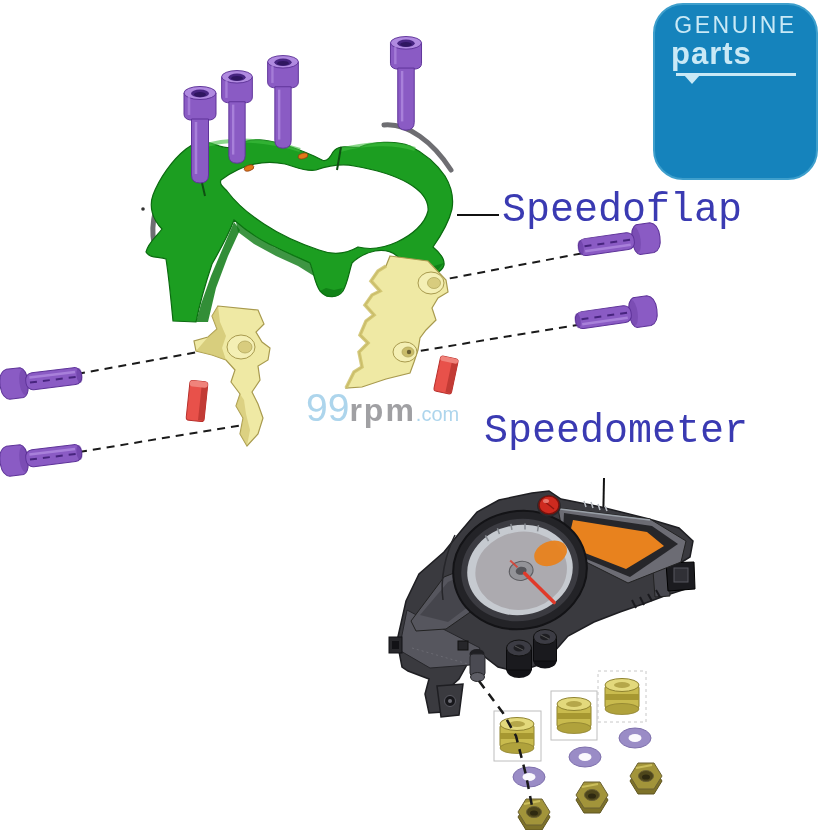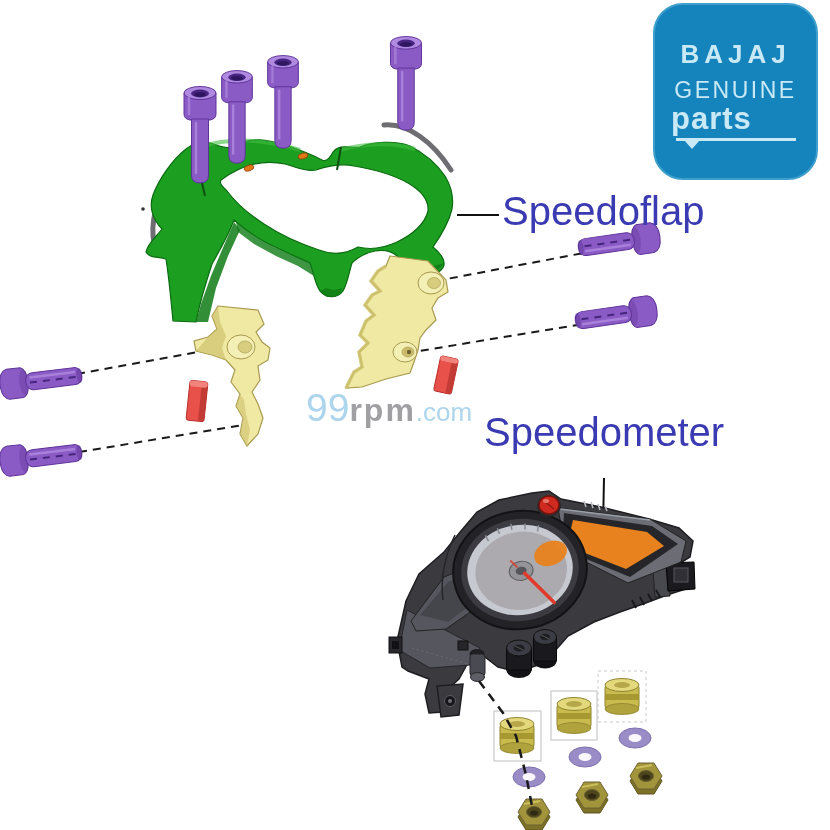--- a/index.html
+++ b/index.html
@@ -1,28 +1,28 @@
 <!DOCTYPE html>
 <html style="--screw-purple: #8A5BC4; --screw-purple-dark: #5E3399; --screw-purple-light: #B08AE0; --frame-green: #1C9E21; --frame-green-dark: #0E7A14; --frame-green-light: #3FBE3F; --bracket-yellow: #EFE9A4; --bracket-yellow-dark: #CFC26C; --rubber-red: #E8514A; --seal-gray: #6E6E72; --case-dark: #3A3A3F; --case-mid: #56565E; --lcd-orange: #E8821E; --gauge-face: #ACAAAF; --gauge-rim: #C6CAD0; --needle-red: #E03A2A; --grommet-gold: #C9BB4E; --washer-lavender: #9A8CC6; --nut-gold: #A2943A; --dash-line: #1A1A1A; --logo-bg-color: #1583BC; --logo-text-color: #C9E9F6; --labels-color: #3A3AB2; --wm-part1-color: #A9D3EC; --wm-part2-color: #9B9B9F; --wm-part3-color: #A9D3EC;"><head>
 <meta charset="utf-8">
 <style>
   html,body{margin:0;padding:0;}
   body{width:830px;height:830px;background:#fff;font-family:"Liberation Sans",sans-serif;overflow:hidden;}
   #stage{position:relative;width:830px;height:830px;background:#fff;}
   #diagram{position:absolute;left:0;top:0;}
 
   .label{position:absolute;color:var(--labels-color,#3A3AB2);font-size:40px;line-height:1;
-         font-family:Liberation Sans, sans-serif;letter-spacing:0px;}
+         font-family:Liberation Mono, monospace;letter-spacing:0px;}
   #speedoflap-label{left:502px;top:191px;}
   #speedometer-label{left:484px;top:412px;}
 
   #watermark{position:absolute;left:306px;top:386px;display:flex;align-items:baseline;opacity:.95;}
   #watermark .wm-99{font-size:39px;color:var(--wm-part1-color,#A9D3EC);}
   #watermark .wm-rpm{font-size:32px;font-weight:bold;color:var(--wm-part2-color,#9B9B9F);letter-spacing:2px;}
-  #watermark .wm-com{font-size:26px;color:var(--wm-part3-color,#A9D3EC);}
+  #watermark .wm-com{font-size:20px;color:var(--wm-part3-color,#A9D3EC);}
 
   #bajaj-logo{position:absolute;left:653px;top:3px;width:165px;height:177px;border-radius:30px;
               background:var(--logo-bg-color,#1583BC);border:2px solid #3E9FCC;box-sizing:border-box;
               color:var(--logo-text-color,#C9E9F6);}
   .logo-brand{margin-top:34px;text-align:center;font-size:26px;font-weight:bold;letter-spacing:5px;}
   .logo-genuine{margin-top:7px;text-align:center;font-size:23px;letter-spacing:2.5px;}
   .logo-parts{margin-top:-3px;text-align:left;font-size:31px;font-weight:bold;letter-spacing:1px;padding-left:16px;}
   .logo-underline{width:120px;height:3px;margin:1px auto 0 auto;background:var(--logo-text-color,#C9E9F6);position:relative;}
   .logo-underline .arrow{position:absolute;left:8px;top:2px;width:0;height:0;
      border-left:8px solid transparent;border-right:8px solid transparent;
@@ -289,21 +289,20 @@
 <div class="label" id="speedoflap-label">Speedoflap</div>
 <div class="label" id="speedometer-label">Speedometer</div>
 
 <div id="watermark">
   <span class="wm-99">99</span>
       <span class="wm-rpm">rpm</span>
       <span class="wm-com">.com</span>
 </div>
 
 <div id="bajaj-logo">
-  <div class="logo-brand">BAJAJ</div>
   <div class="logo-genuine">GENUINE</div>
   <div class="logo-parts">parts</div>
   <div class="logo-underline">
         <span class="arrow"></span>
       </div>
 </div>
 
 </div>
 
 </body></html>

